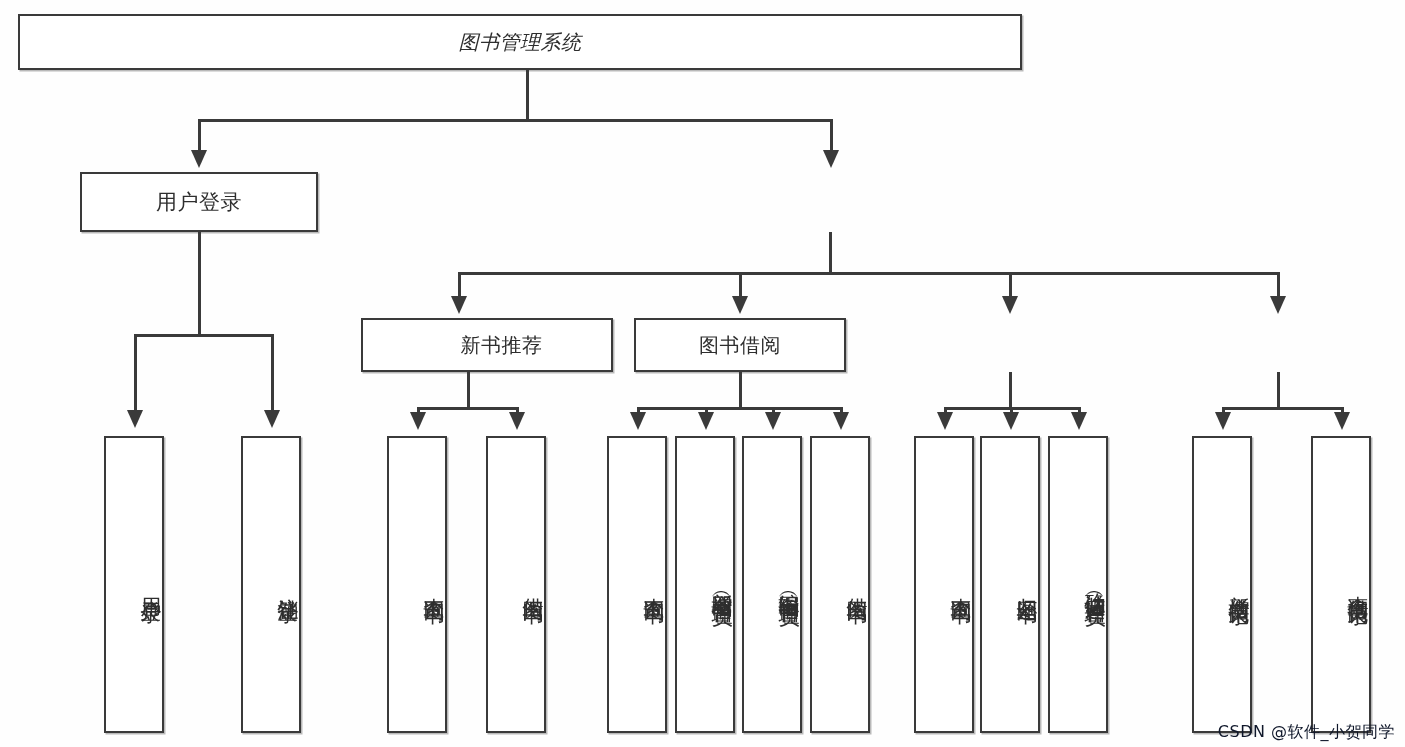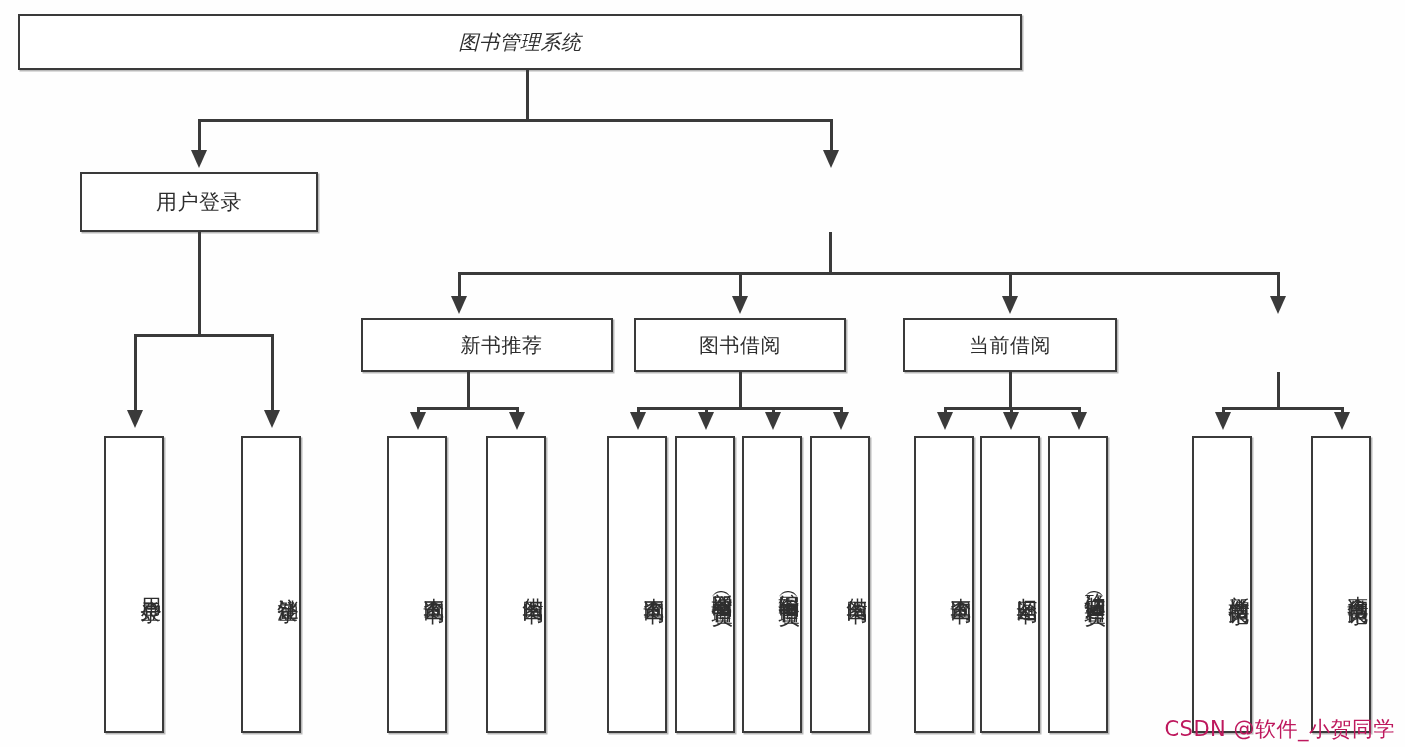--- a/index.html
+++ b/index.html
@@ -72,22 +72,22 @@
     height: 0;
     border-left: 8px solid transparent;
     border-right: 8px solid transparent;
     border-top: 18px solid #3a3a3a;
   }
   
   #watermark {
     position: absolute;
     right: 10px;
     bottom: 4px;
-    font-size: 21px;
-    color: #be185d;
+    font-size: 16px;
+    color: #0f172a;
     letter-spacing: 0.5px;
     white-space: nowrap;
     pointer-events: none;
     user-select: none;
   }
 </style>
 </head>
 <body>
 
 <div id="canvas">
@@ -126,23 +126,20 @@
   <div class="arrow" style="left:1002px; top:296px;"></div>
   <div class="conn v" style="left:1277px; top:272px; height:28px;"></div>
   <div class="arrow" style="left:1270px; top:296px;"></div>
 
   <div class="node lvl3" style="left:361px; top:318px; width:252px; height:54px;padding-left:29px;">
     <span>新书推荐</span>
   </div>
   <div class="node lvl3" style="left:634px; top:318px; width:212px; height:54px;">
     <span>图书借阅</span>
   </div>
-  <div class="node lvl3" style="left:903px; top:318px; width:214px; height:54px;">
-    <span>当前借阅</span>
-  </div>
 
   <div class="conn v" style="left:467px; top:372px; height:38px;"></div>
   <div class="conn h" style="left:417px; top:407px; width:102px;"></div>
   <div class="conn v" style="left:417px; top:407px; height:10px;"></div>
   <div class="arrow" style="left:410px; top:412px;"></div>
   <div class="conn v" style="left:516px; top:407px; height:10px;"></div>
   <div class="arrow" style="left:509px; top:412px;"></div>
 
   <div class="conn v" style="left:739px; top:372px; height:38px;"></div>
   <div class="conn h" style="left:637px; top:407px; width:206px;"></div>

